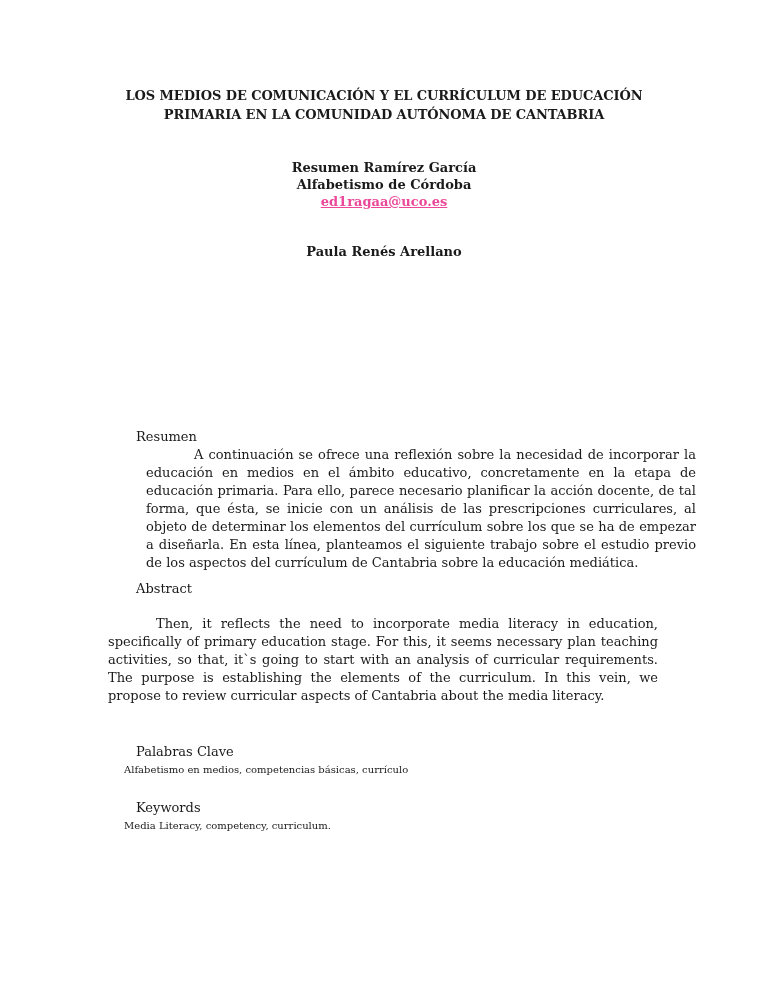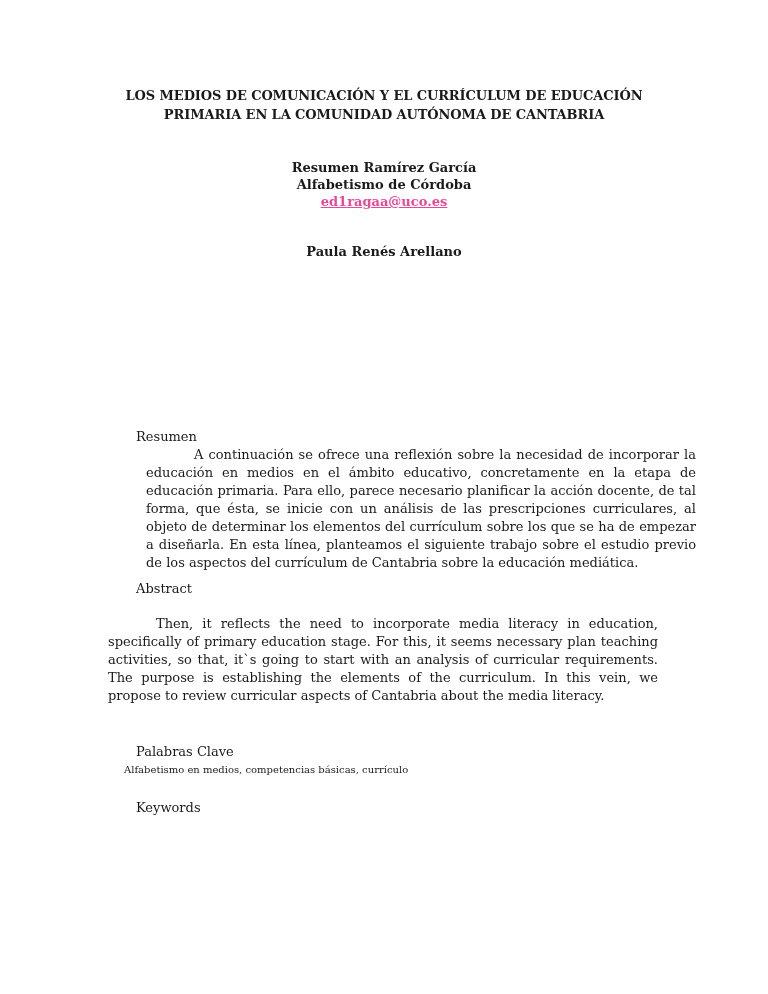--- a/index.html
+++ b/index.html
@@ -106,14 +106,15 @@
   <div class="section-heading" id="resumen-h">Resumen</div>
   <p class="para" id="resumen-p">A continuación se ofrece una reflexión sobre la necesidad de incorporar la educación en medios en el ámbito educativo, concretamente en la etapa de educación primaria.  Para ello, parece necesario planificar la acción docente, de tal forma, que ésta, se inicie con un análisis de las prescripciones curriculares, al objeto de determinar los elementos del currículum sobre los que se ha de empezar a diseñarla. En esta línea, planteamos el siguiente trabajo sobre el estudio previo de los aspectos del currículum de Cantabria sobre la educación mediática.</p>
 
   <div class="section-heading" id="abstract-h">Abstract</div>
   <p class="para" id="abstract-p">Then, it reflects the need to incorporate media literacy in education, specifically of primary education stage. For this, it seems necessary plan teaching activities, so that, it`s going to start with an analysis of curricular requirements. The purpose is establishing the elements of the curriculum. In this vein, we propose to review curricular aspects of Cantabria about the media literacy.</p>
 
   <div class="section-heading" id="palabras-h">Palabras Clave</div>
   <p class="plain" id="palabras-p">Alfabetismo en medios,  competencias básicas, currículo</p>
 
   <div class="section-heading" id="keywords-h">Keywords</div>
+  <p class="plain" id="keywords-p">Media Literacy, competency, curriculum.</p>
 
 </div>
 
 </body></html>

